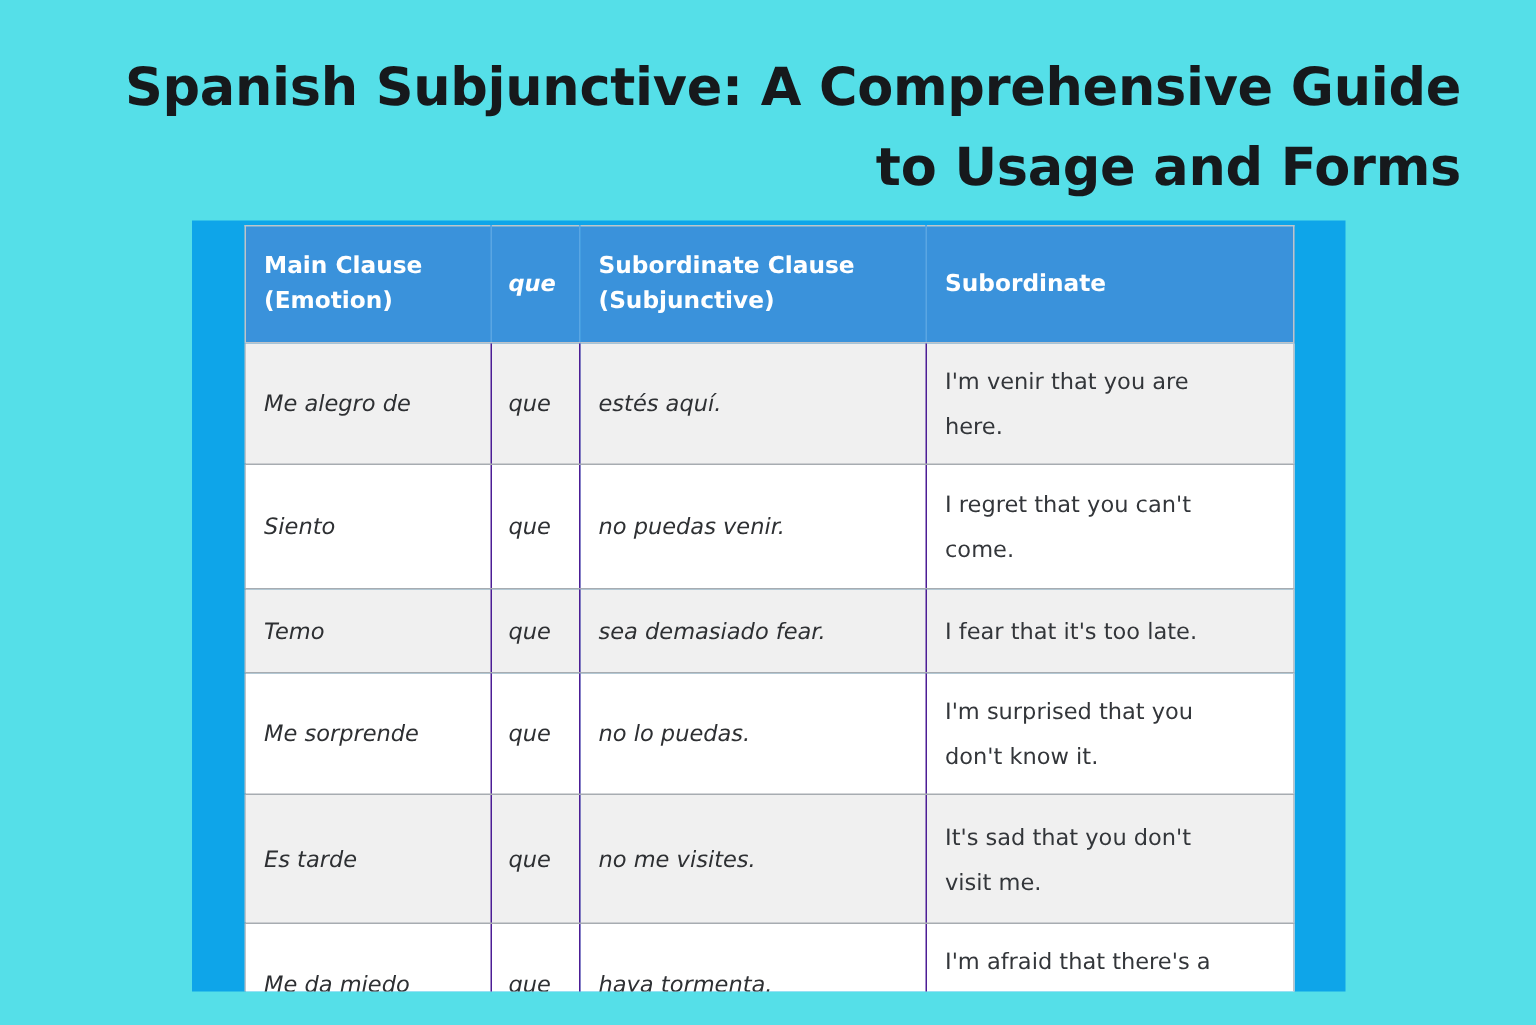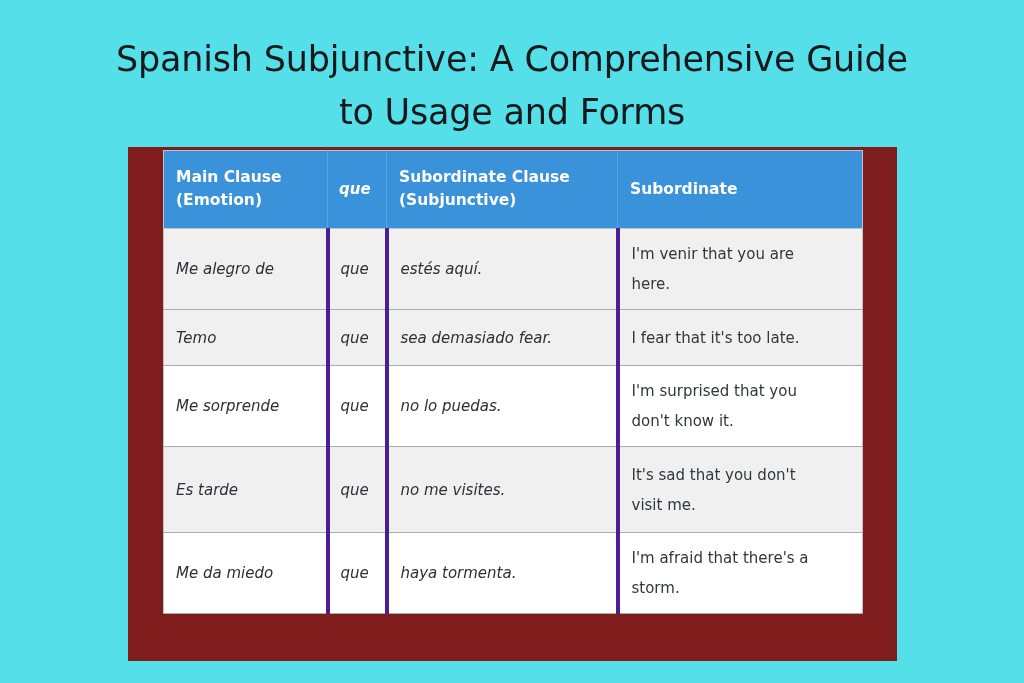--- a/index.html
+++ b/index.html
@@ -20,37 +20,37 @@
     height: 683px;
     background: #55dfe8;
     box-sizing: border-box;
   }
 
   .title {
     position: absolute;
     left: 50px;
     top: 33px;
     width: 924px;
-    text-align: center;
+    text-align: right;
     font-family: "DejaVu Sans", sans-serif;
     font-size: 35px;
-    font-weight: 400;
+    font-weight: 700;
     line-height: 53px;
     letter-spacing: -0.2px;
     color: #16191c;
     white-space: pre-line;
   }
 
   .panel {
     position: absolute;
     left: 128px;
     top: 147px;
     width: 769px;
     height: 514px;
-    background: #7f1d1d;
+    background: #0ea5e9;
     overflow: hidden;
   }
 
   .table-wrap {
     position: absolute;
     left: 35px;
     top: 3px;
     width: 699px;
   }
 
@@ -90,21 +90,21 @@
     padding-right: 6px;
   }
 
   tbody td {
     font-family: "DejaVu Sans", sans-serif;
     font-size: 15px;
     line-height: 30px;
     color: #2e3033;
     vertical-align: middle;
     padding: 9px 12px 9px 12px;
-    border-right: 4px solid #4c1d95;
+    border-right: 1px solid #4c1d95;
     border-bottom: 1px solid #a7acb1;
     white-space: pre-line;
   }
   tbody td:last-child { border-right: none; }
 
   tbody tr.alt td { background: #f0f0f0; }
   tbody tr.plain td { background: #ffffff; }
 
   td.es { font-style: italic; }
   td.que { font-style: italic; padding-left: 11px; padding-right: 6px; }
@@ -145,20 +145,27 @@
           </tr>
         </thead>
         <tbody>
           <tr class="alt r1">
             <td class="es">Me alegro de</td>
             <td class="que">que</td>
             <td class="es">estés aquí.</td>
             <td class="en">I'm venir that you are
 here.</td>
           </tr>
+          <tr class="plain r2">
+            <td class="es">Siento</td>
+            <td class="que">que</td>
+            <td class="es">no puedas venir.</td>
+            <td class="en">I regret that you can't
+come.</td>
+          </tr>
           <tr class="alt r3">
             <td class="es">Temo</td>
             <td class="que">que</td>
             <td class="es">sea demasiado fear.</td>
             <td class="en">I fear that it's too late.</td>
           </tr>
           <tr class="plain r4">
             <td class="es">Me sorprende</td>
             <td class="que">que</td>
             <td class="es">no lo puedas.</td>

